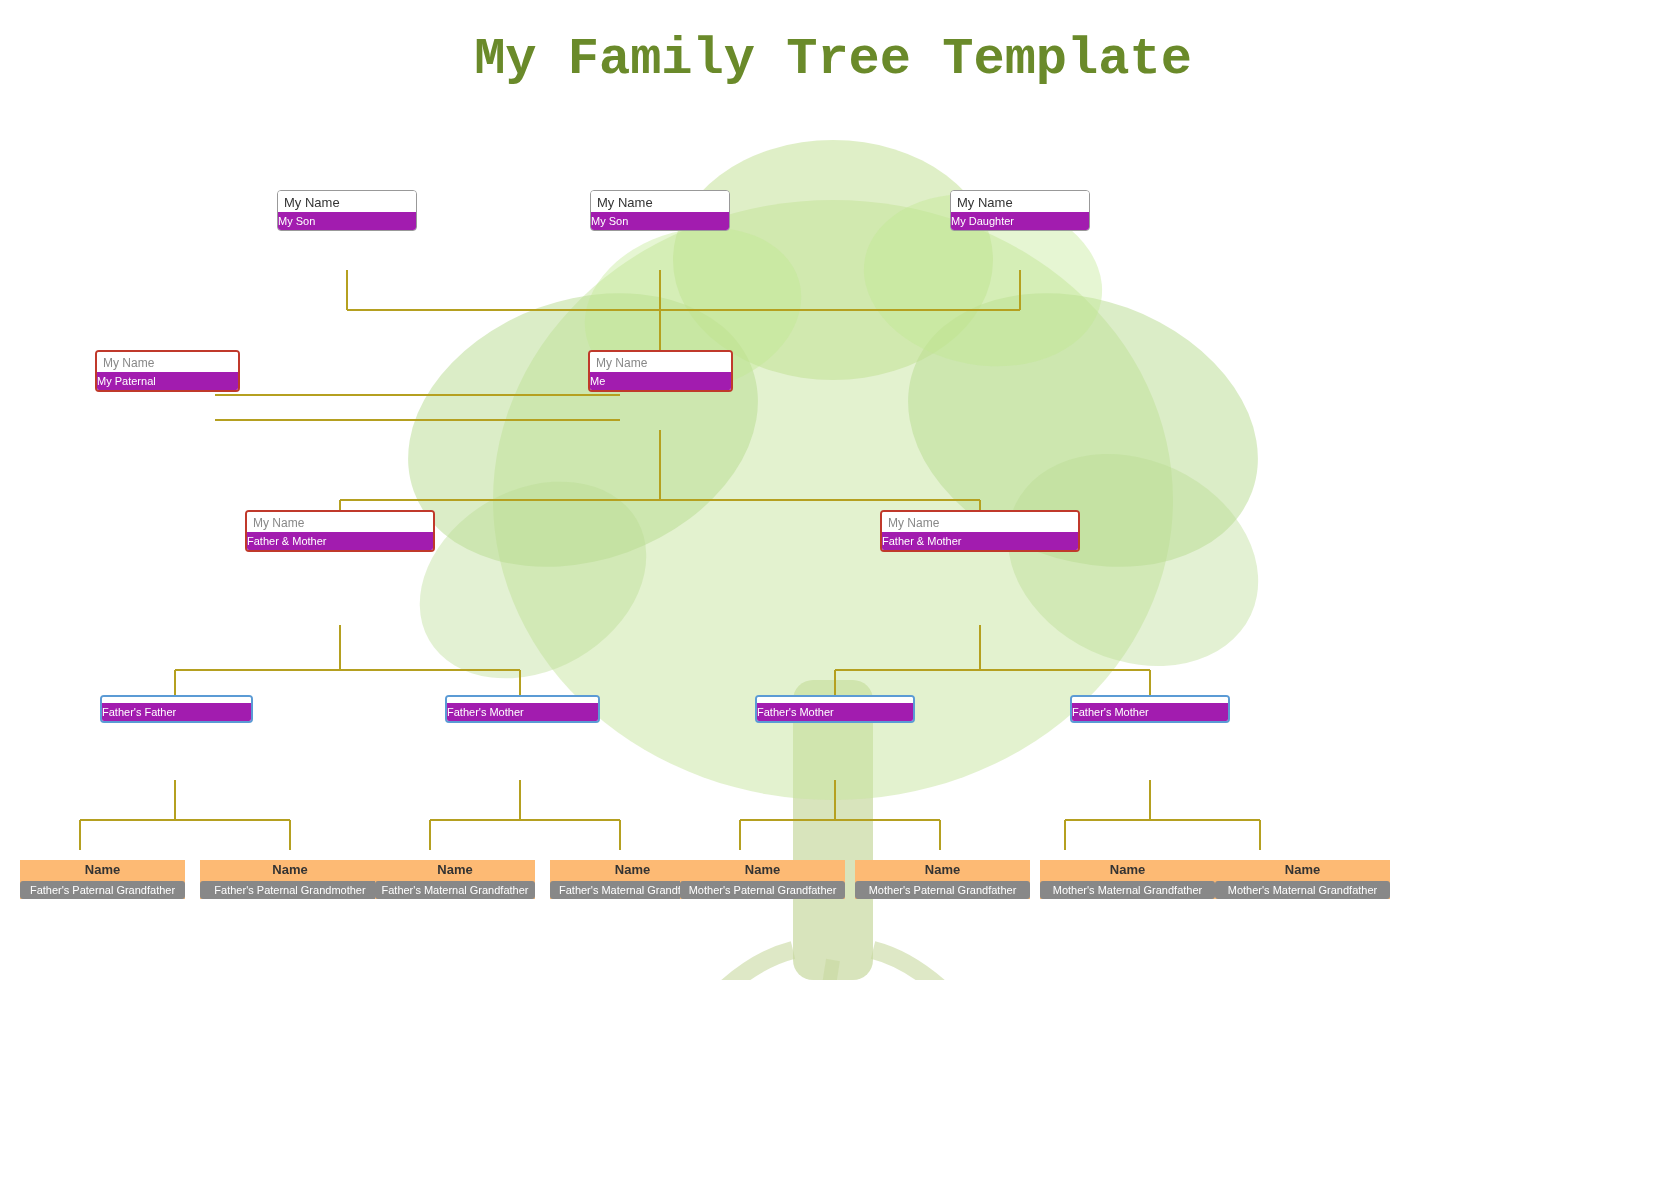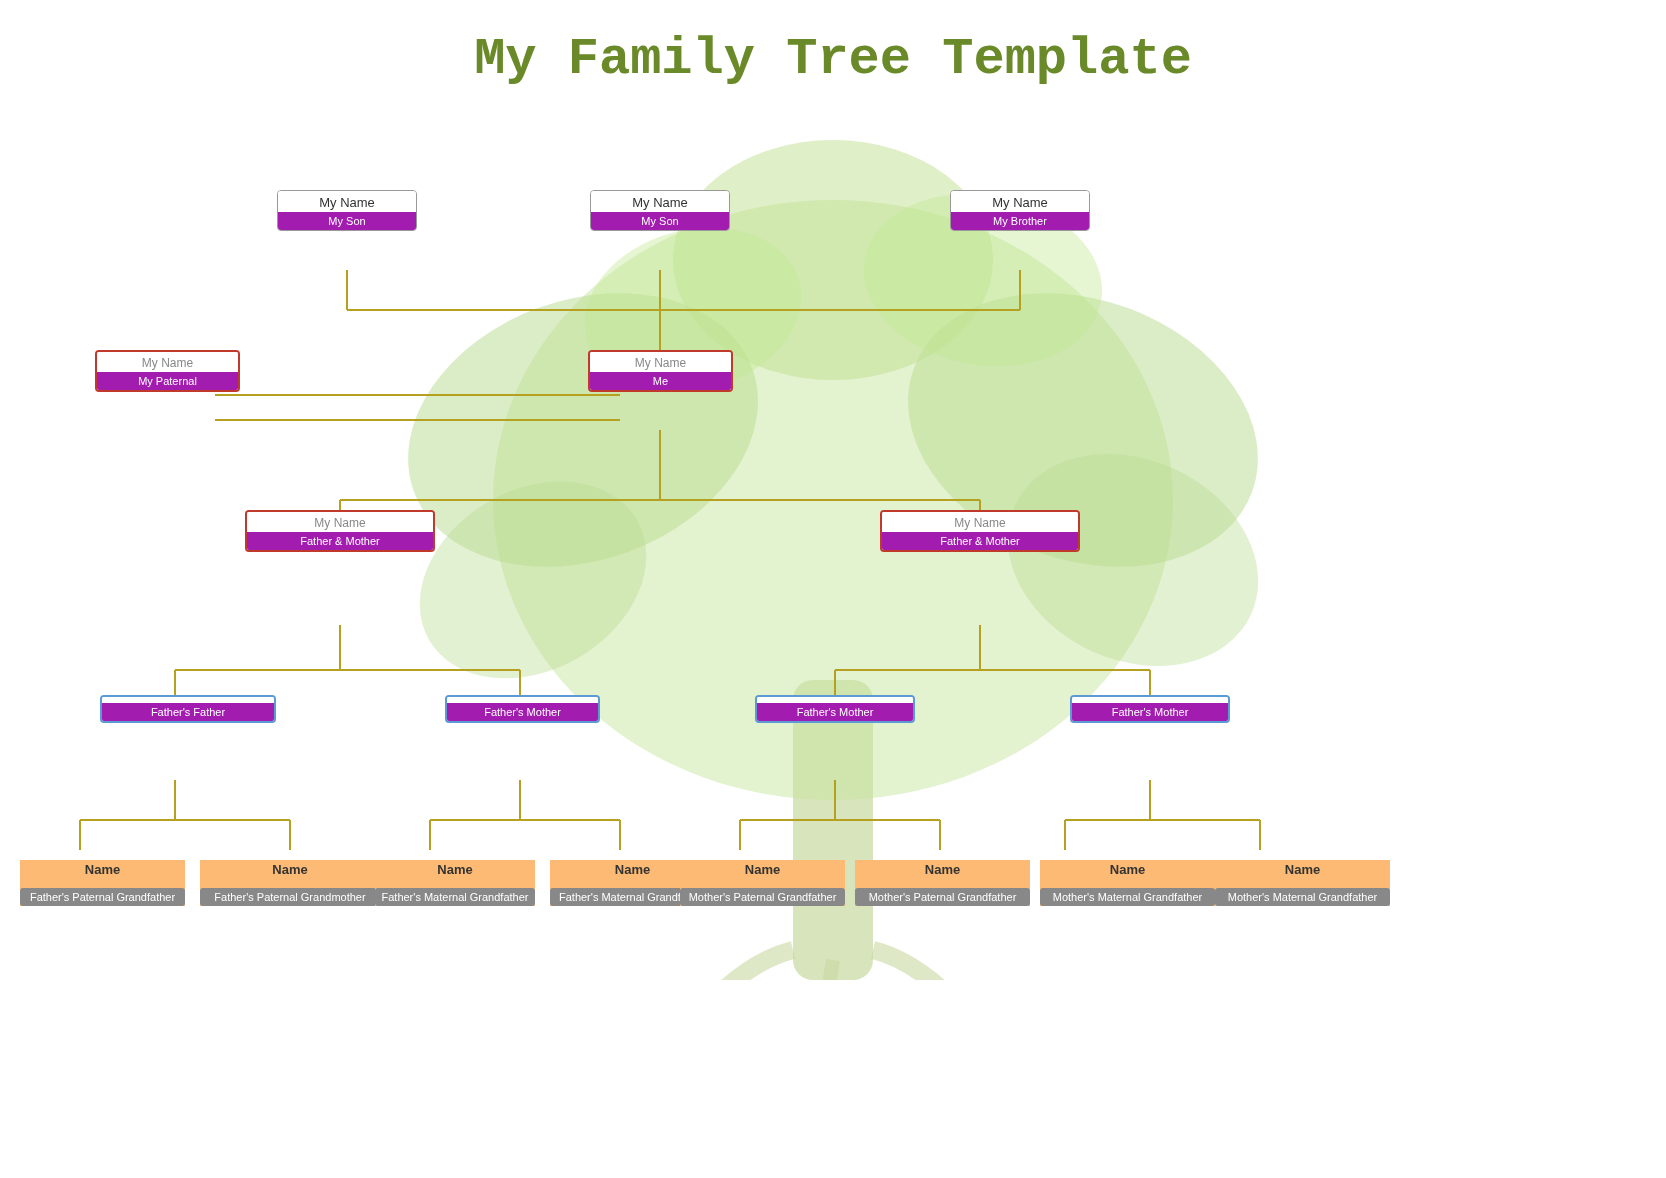--- a/index.html
+++ b/index.html
@@ -43,21 +43,20 @@
       pointer-events: none;
     }
 
     
     .person-box {
       position: absolute;
       z-index: 3;
       background: #fff;
       border: 1.5px solid #999;
       border-radius: 4px;
-      text-align: center;
       overflow: hidden;
     }
 
     .person-box .name-row {
       font-size: 13px;
       color: #333;
       padding: 4px 6px 2px;
       background: #fff;
     }
 
@@ -89,21 +88,21 @@
       color: #333;
       font-weight: bold;
       padding: 2px 4px;
     }
     .person-box-bottom .role-row {
       font-size: 11px;
       color: #fff;
       background: #888;
       padding: 3px 4px;
       border-radius: 3px;
-      margin-top: 9px;
+      margin-top: 2px;
     }
   </style>
 </head>
 <body>
 
 <h1>My Family Tree Template</h1>
 
 <svg class="tree-bg" viewBox="0 0 900 900" xmlns="http://www.w3.org/2000/svg">
 
   <rect x="410" y="600" width="80" height="300" rx="20" fill="#c8d8a0" opacity="0.7"></rect>
@@ -192,21 +191,21 @@
   <div class="role-row role-gray">My Son</div>
 </div>
 
 <div class="person-box" style="left:590px; top:190px; width:140px;">
   <div class="name-row">My Name</div>
   <div class="role-row role-gray">My Son</div>
 </div>
 
 <div class="person-box" style="left:950px; top:190px; width:140px;">
   <div class="name-row">My Name</div>
-  <div class="role-row role-gray">My Brother</div>
+  <div class="role-row role-gray">My Daughter</div>
 </div>
 
 <div class="person-box box-red" style="left:95px; top:350px; width:145px;">
   <div class="name-row" style="font-size:12px; color:#888;">My Name</div>
   <div class="role-row role-gray">My Paternal</div>
 </div>
 
 <div class="person-box box-red" style="left:588px; top:350px; width:145px;">
   <div class="name-row" style="font-size:12px; color:#888;">My Name</div>
   <div class="role-row role-gray">Me</div>
@@ -215,21 +214,21 @@
 <div class="person-box box-red" style="left:245px; top:510px; width:190px;">
   <div class="name-row" style="font-size:12px; color:#888;">My Name</div>
   <div class="role-row role-gray">Father &amp; Mother</div>
 </div>
 
 <div class="person-box box-red" style="left:880px; top:510px; width:200px;">
   <div class="name-row" style="font-size:12px; color:#888;">My Name</div>
   <div class="role-row role-gray">Father &amp; Mother</div>
 </div>
 
-<div class="person-box box-blue" style="left:100px; top:695px; width:176px;">
+<div class="person-box box-blue" style="left:100px; top:695px; width:153px;">
   <div class="name-row" style="font-size:12px; color:#888;"></div>
   <div class="role-row role-blue">Father's Father</div>
 </div>
 
 <div class="person-box box-blue" style="left:445px; top:695px; width:155px;">
   <div class="name-row" style="font-size:12px; color:#888;"></div>
   <div class="role-row role-blue">Father's Mother</div>
 </div>
 
 <div class="person-box box-blue" style="left:755px; top:695px; width:160px;">

